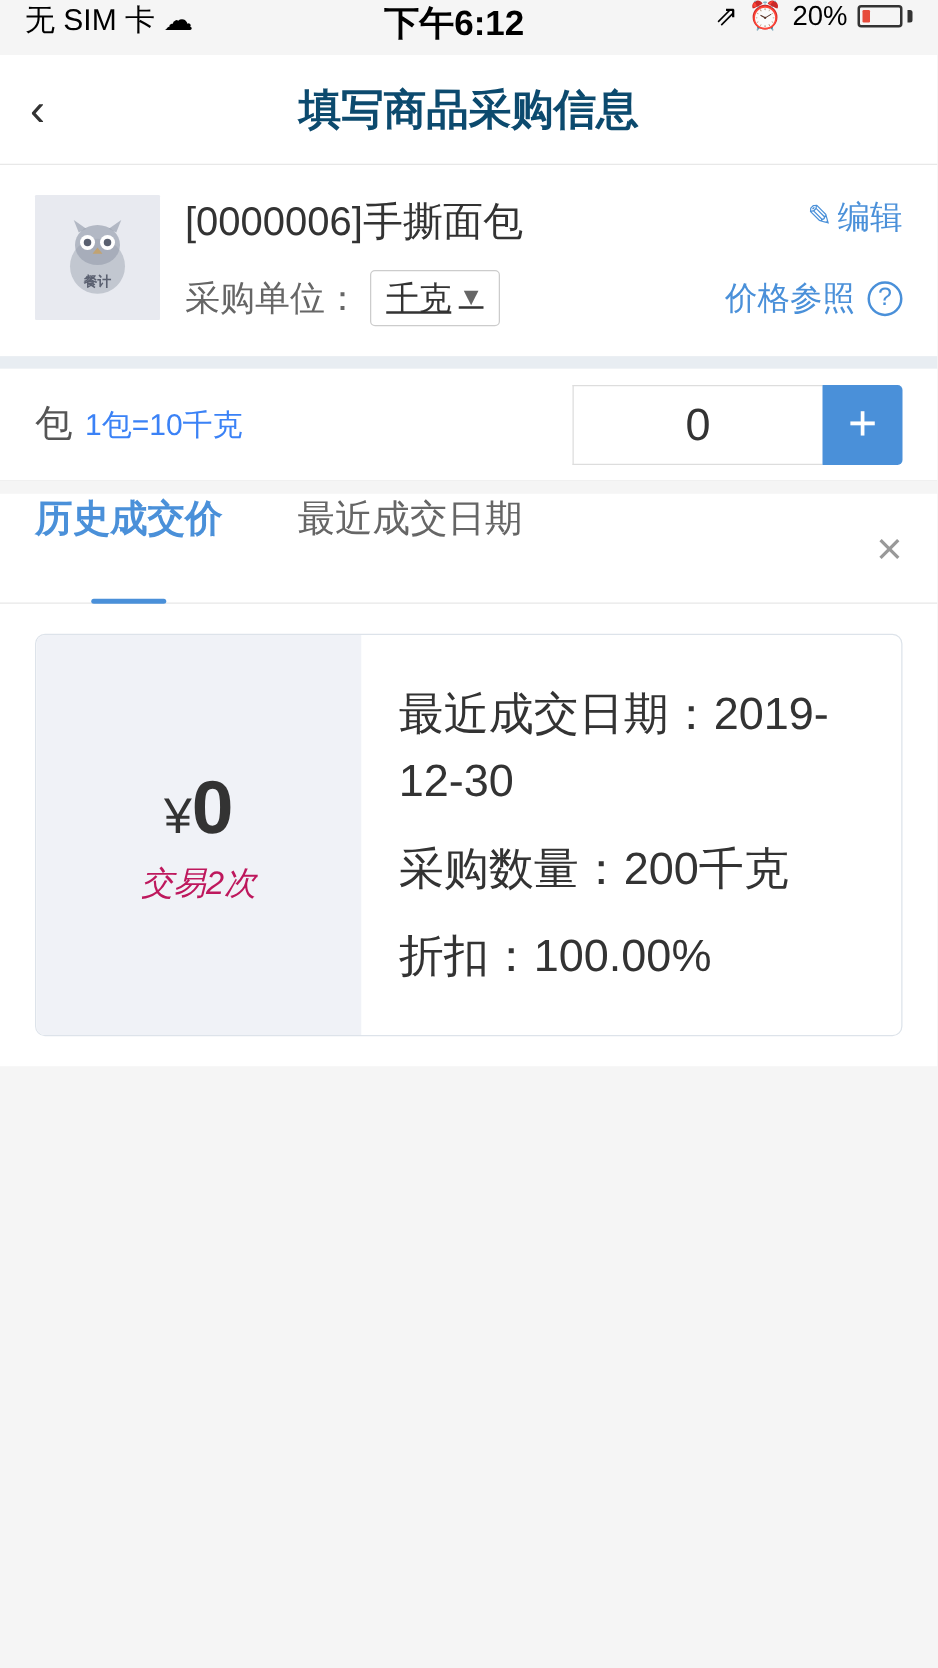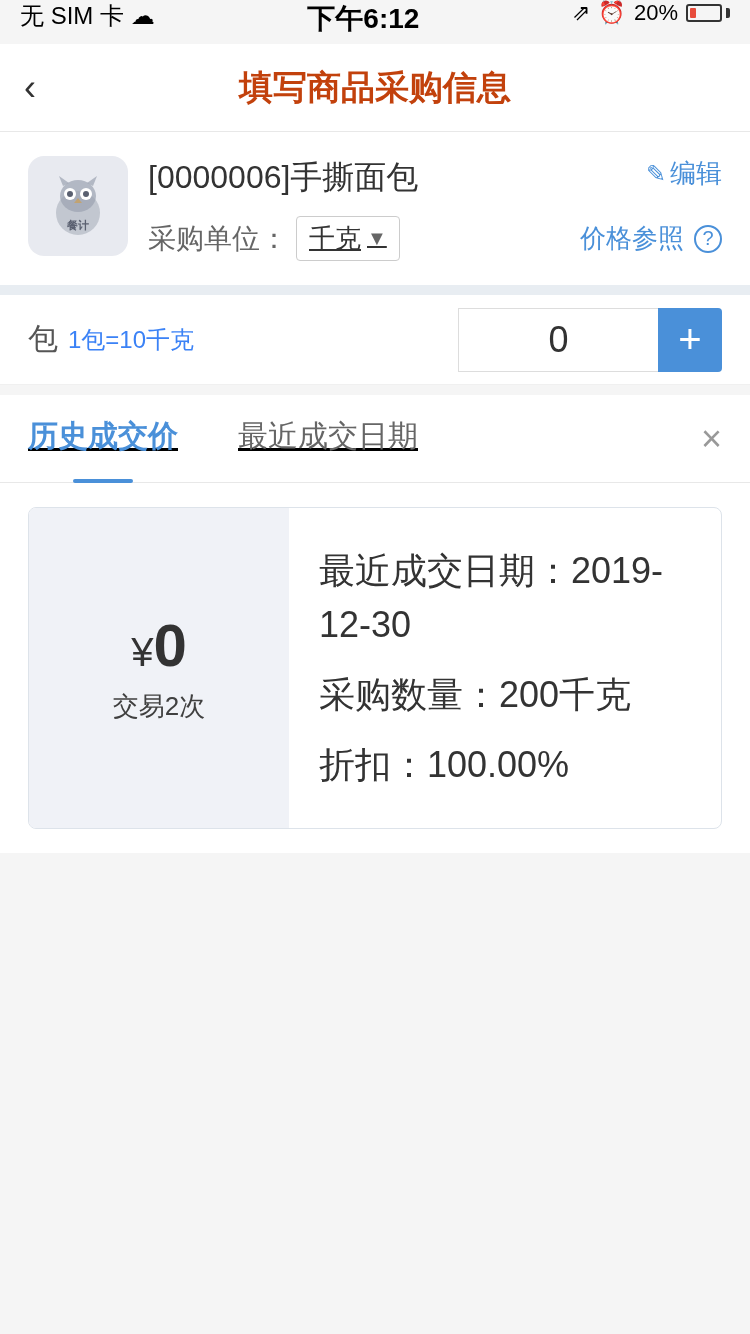--- a/index.html
+++ b/index.html
@@ -83,39 +83,39 @@
     .nav-back {
       position: absolute;
       left: 24px;
       font-size: 36px;
       color: #333;
       cursor: pointer;
     }
     .nav-title {
       font-size: 34px;
       font-weight: 600;
-      color: #c2410c;
+      color: #0c4a6e;
     }
 
     
     .product-section {
       background: #fff;
       padding: 24px 28px;
       margin-bottom: 0;
     }
     .product-row {
       display: flex;
       align-items: flex-start;
       gap: 20px;
     }
     .product-image {
       width: 100px;
       height: 100px;
       background: #e8eaf0;
-      border-radius: 16px;
+      border-radius: 1px;
       display: flex;
       align-items: center;
       justify-content: center;
       flex-shrink: 0;
       overflow: hidden;
     }
     .product-info {
       flex: 1;
     }
     .product-header {
@@ -264,25 +264,23 @@
       display: flex;
       align-items: center;
       gap: 60px;
       flex: 1;
     }
     .tab-item {
       display: flex;
       flex-direction: column;
       align-items: center;
       height: 88px;
-      justify-content: center;
       cursor: pointer;
       position: relative;
       padding-bottom: 4px;
-      text-decoration: underline;
     }
     .tab-label {
       font-size: 30px;
     }
     .tab-item.active .tab-label {
       color: #4a90d9;
       font-weight: 600;
     }
     .tab-item.inactive .tab-label {
       color: #666;
@@ -329,22 +327,23 @@
       color: #333;
       font-weight: 600;
       line-height: 1.1;
     }
     .price-yen {
       font-size: 40px;
       font-weight: 400;
     }
     .price-trades {
       font-size: 26px;
-      color: #404040;
+      color: #be185d;
       margin-top: 10px;
+      font-style: italic;
     }
     .price-card-right {
       flex: 1;
       padding: 36px 30px;
       display: flex;
       flex-direction: column;
       justify-content: center;
       gap: 16px;
     }
     .price-detail-row {

